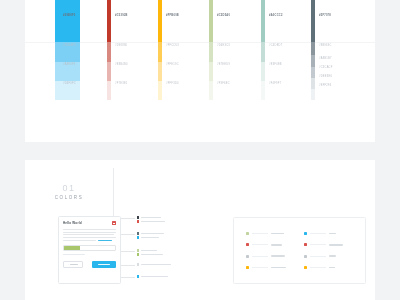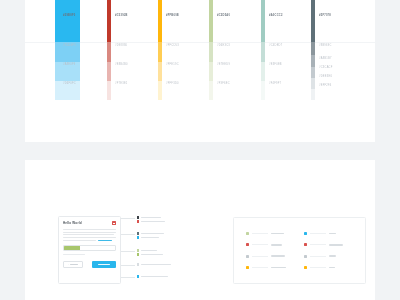--- a/index.html
+++ b/index.html
@@ -331,20 +331,24 @@
         <div class="pal-label" style="position: absolute; left: 8px; top: 57px;">#A8B1B7</div>
         <div class="pal-label" style="position: absolute; left: 8px; top: 66px;">#C3CACF</div>
         <div class="pal-label" style="position: absolute; left: 8px; top: 75px;">#DEE3E6</div>
         <div class="pal-label" style="position: absolute; left: 8px; top: 84px;">#EFF2F4</div>
       </div>
     </div>
 </div>
 
 <div class="panel" id="panel-colors">
 
+  <div id="section-head">
+    <div id="section-number">01</div>
+    <div id="section-title">COLORS</div>
+  </div>
 
   <div id="dialog-card">
     <div id="dialog-titlebar">
       <div id="dialog-title">Hello World</div>
       <div id="dialog-close"></div>
     </div>
 
     <div id="dialog-body">
       <div class="body-line l1"></div>
       <div class="body-line l2"></div>

